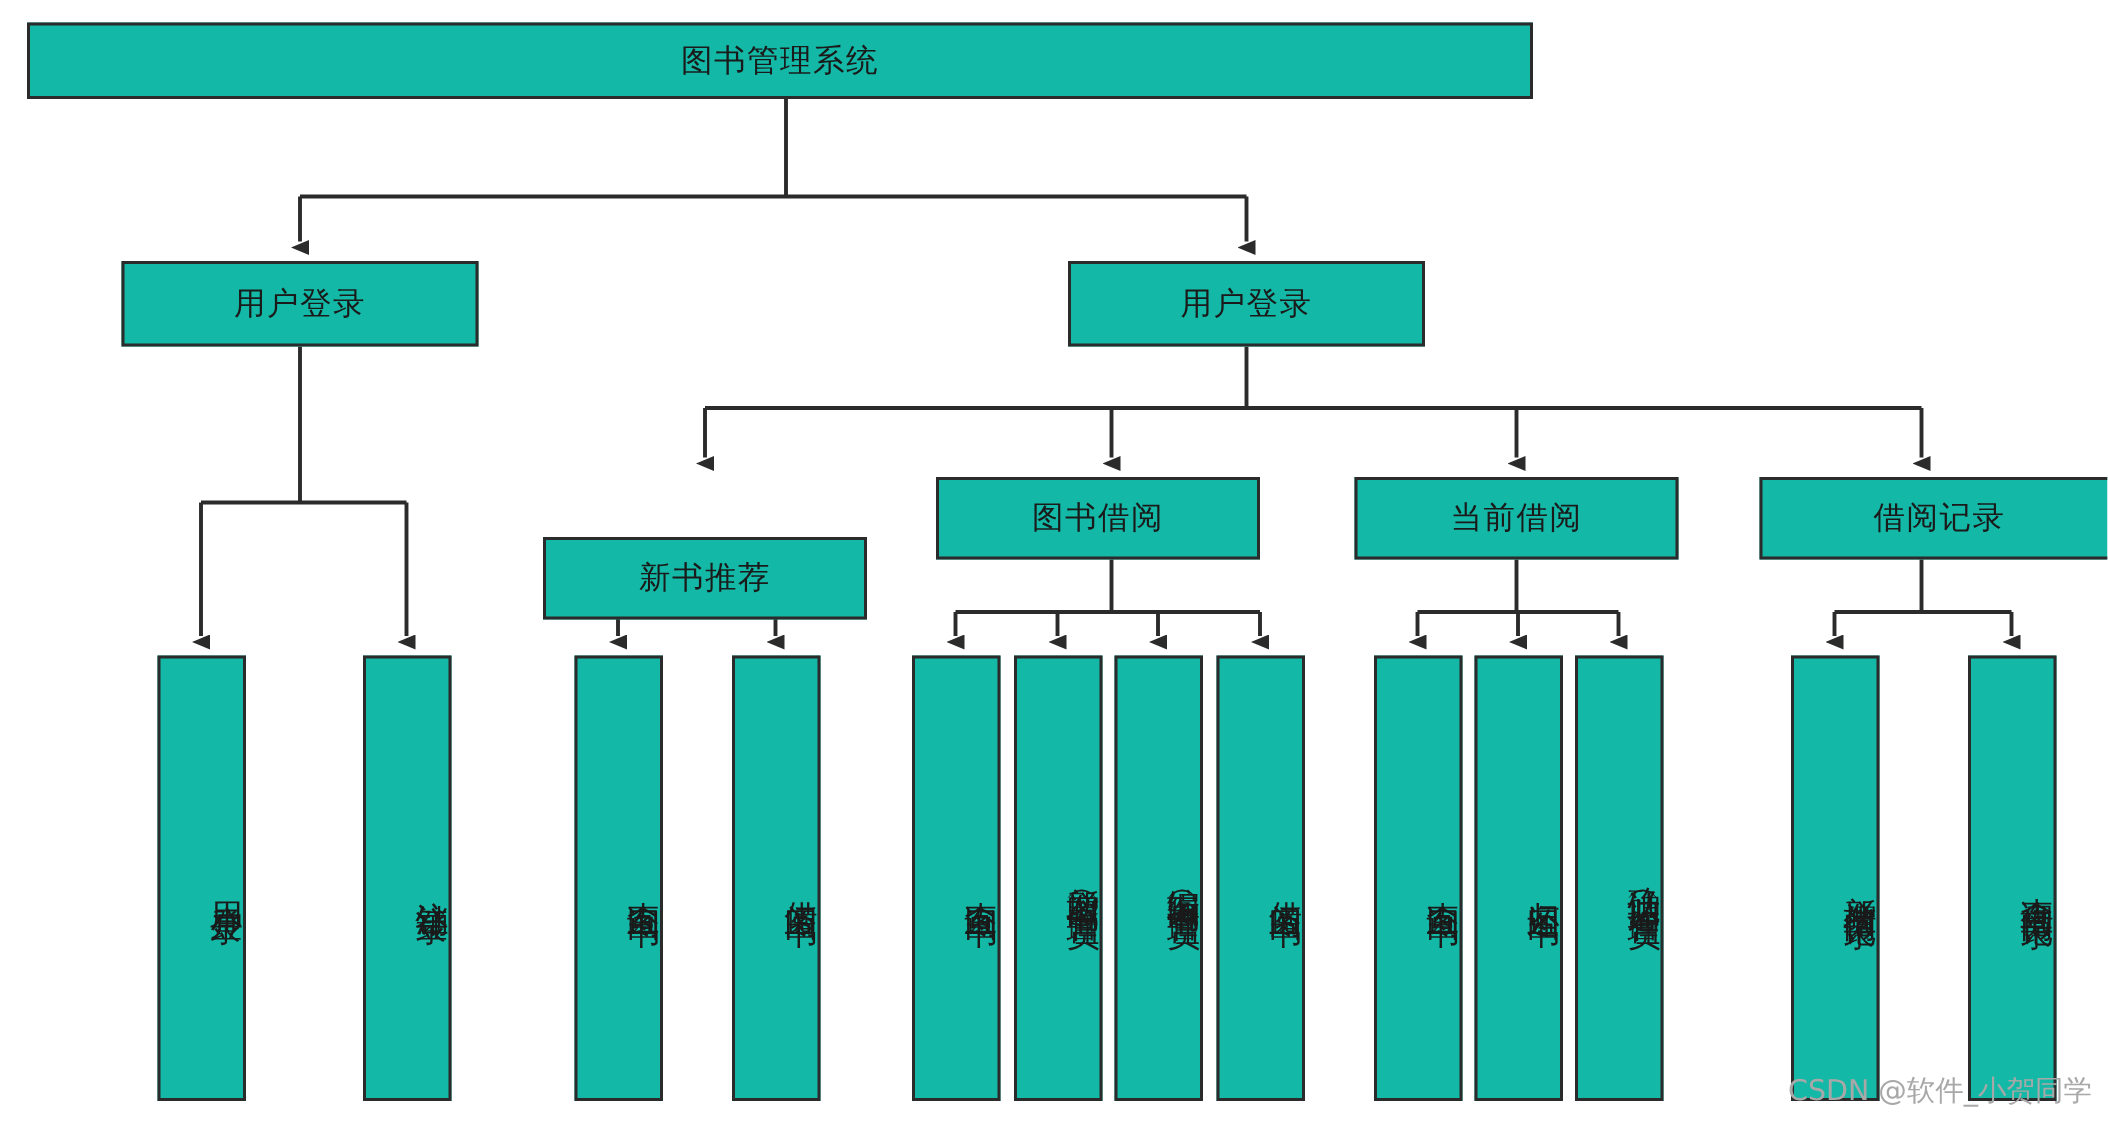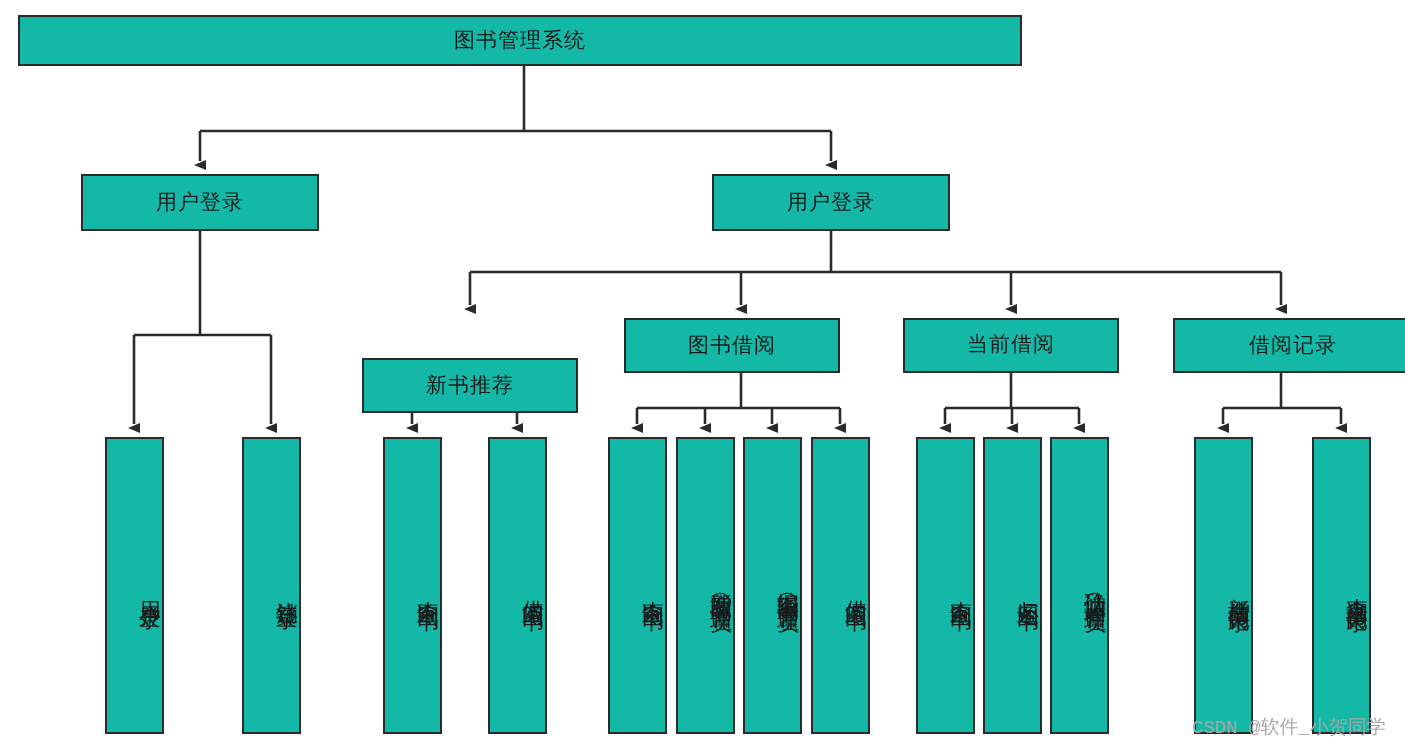--- a/index.html
+++ b/index.html
@@ -58,21 +58,20 @@
   .node.v.tall {
     align-items: flex-start;
     padding-top: 4px;
   }
   .watermark {
     position: absolute;
     font-size: 19px;
     color: #a8a8a8;
     white-space: nowrap;
     letter-spacing: 0px;
-    font-family: Liberation Mono, monospace;
   }
 </style>
 </head>
 <body>
 
 <div id="canvas">
 
   <svg id="edges" viewBox="0 0 1405 747" width="1405" height="747" xmlns="http://www.w3.org/2000/svg">
     <defs>
       <marker id="arrow" markerWidth="10" markerHeight="12" refX="1" refY="6" orient="auto" markerUnits="userSpaceOnUse">
@@ -125,21 +124,21 @@
       </div>
       <div class="node h" style="left: 712px; top: 174px; width: 238px; height: 57px;">
         <span>用户登录</span>
       </div>
       <div class="node h" style="left: 362px; top: 318px; width: 216px; height: 55px; margin-top: 40px;">
         <span>新书推荐</span>
       </div>
       <div class="node h" style="left: 624px; top: 318px; width: 216px; height: 55px;">
         <span>图书借阅</span>
       </div>
-      <div class="node h" style="left: 903px; top: 318px; width: 216px; height: 55px; font-family: Liberation Mono, monospace;">
+      <div class="node h" style="left: 903px; top: 318px; width: 216px; height: 55px;">
         <span>当前借阅</span>
       </div>
       <div class="node h" style="left: 1173px; top: 318px; width: 240px; height: 55px;">
         <span>借阅记录</span>
       </div>
       <div class="node v" style="left: 105px; top: 437px; width: 59px; height: 297px;">
         <span>用户登录</span>
       </div>
       <div class="node v" style="left: 242px; top: 437px; width: 59px; height: 297px;">
         <span>注销登录</span>

